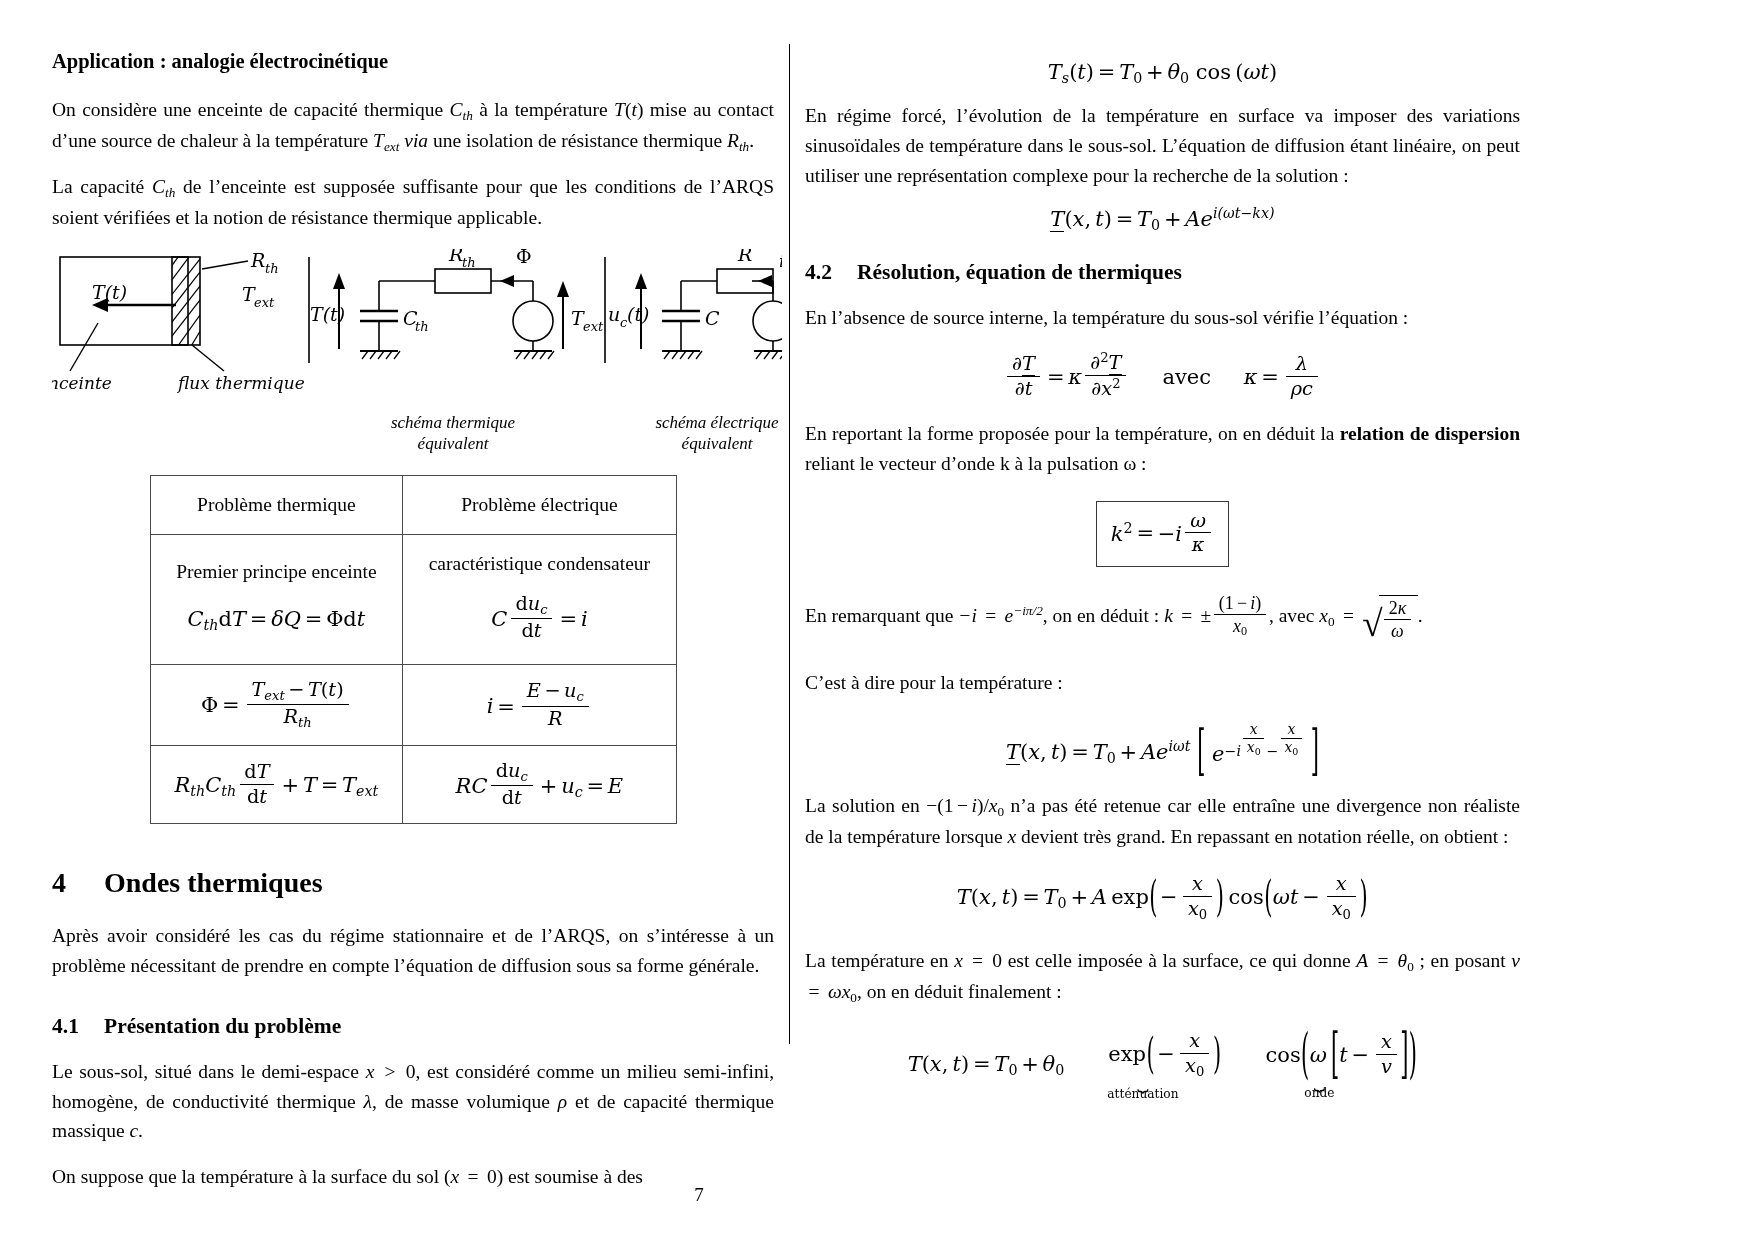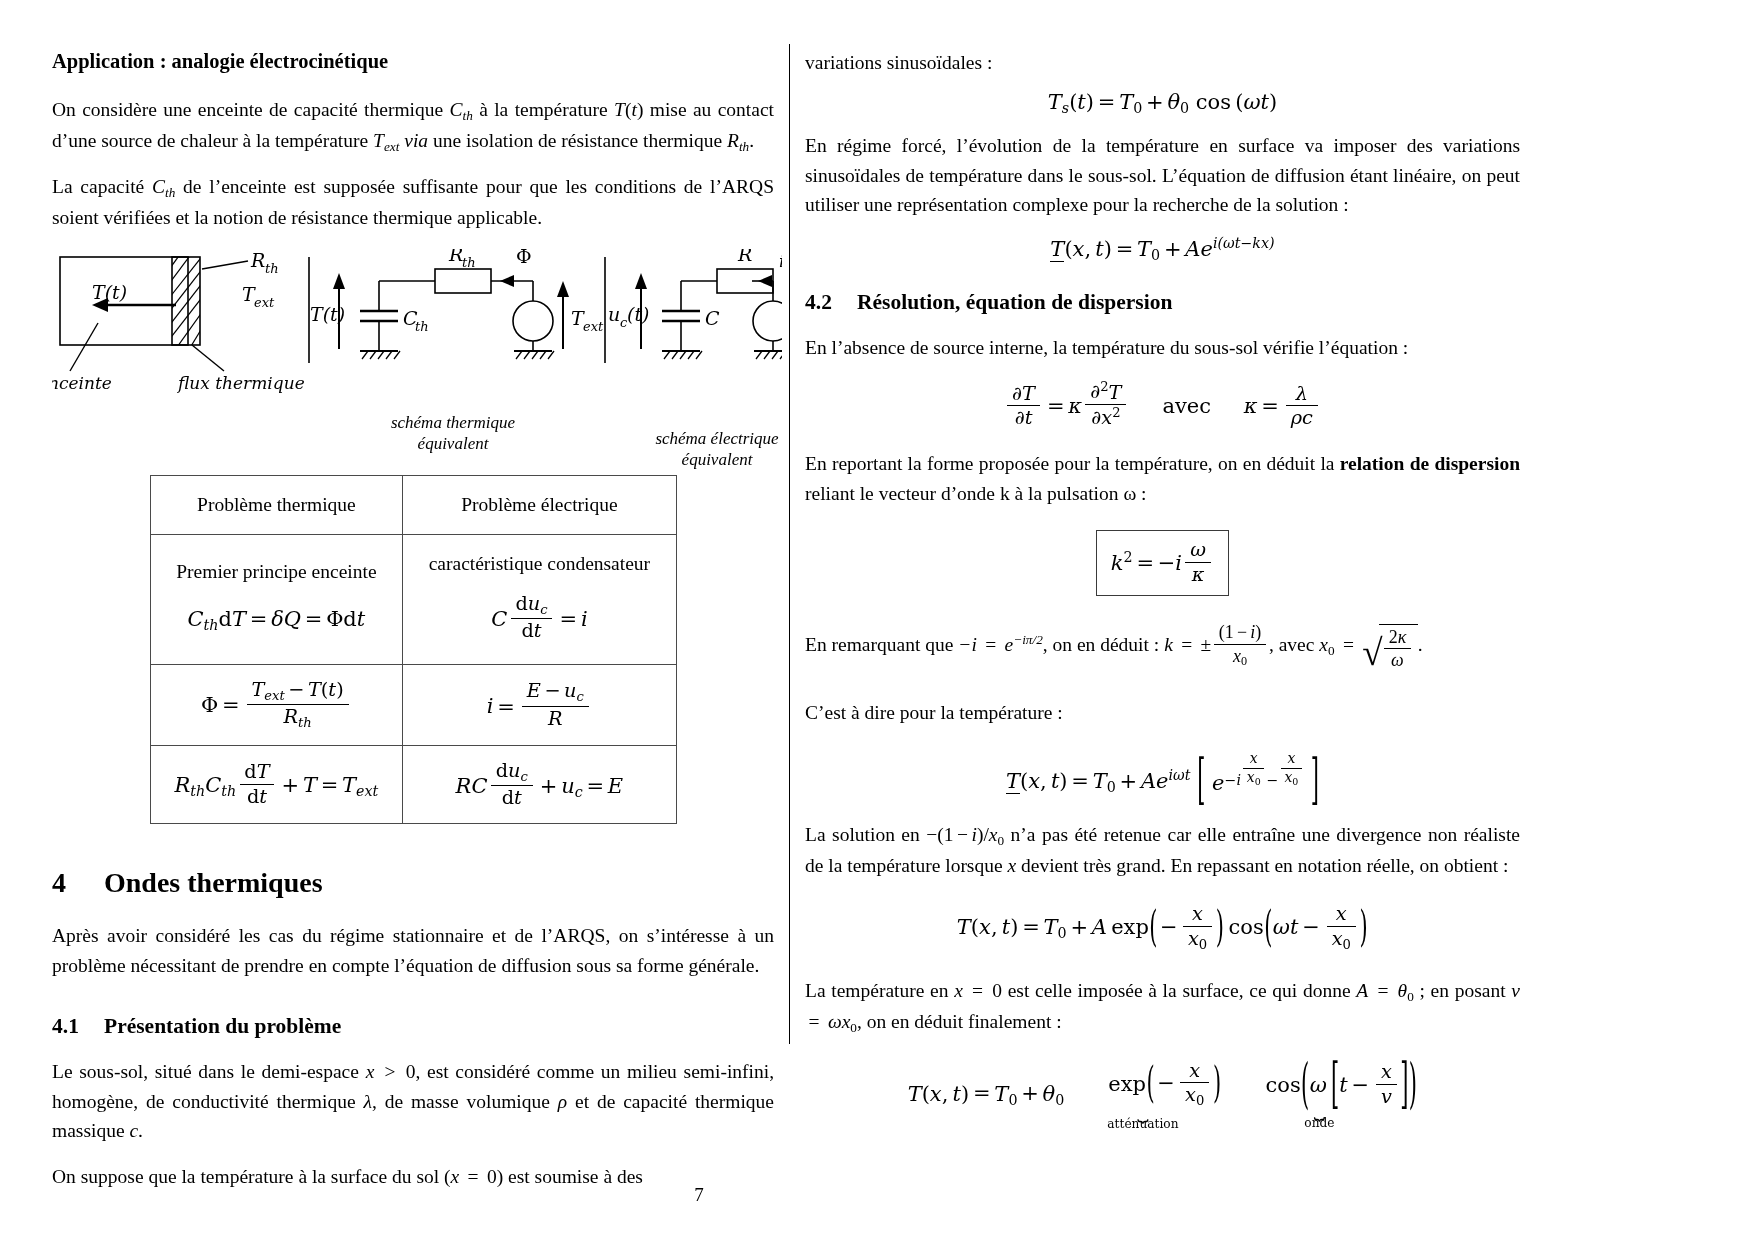--- a/index.html
+++ b/index.html
@@ -348,21 +348,21 @@
           <text x="746" y="76" font-family="DejaVu Serif, serif" font-style="italic" font-size="19">E</text>
         </g>
       </svg>
     </div>
 
     <div style="position:relative;height:52px;">
       <div class="cap" style="position:absolute;left:306px;top:0;width:190px;">
         <span>schéma thermique</span><br>
         <span>équivalent</span>
       </div>
-      <div class="cap" style="position:absolute;left:565px;top:16px;width:200px;">
+      <div class="cap" style="position:absolute;left:565px;top:0;width:200px;">
         <span>schéma électrique</span><br>
         <span>équivalent</span>
       </div>
     </div>
 
     <table class="cmp-table">
       <tbody>
         <tr>
           <td class="hdr">Problème thermique</td>
           <td class="hdr">Problème électrique</td>
@@ -428,40 +428,37 @@
     </p>
 
     <p class="para">
       On suppose que la température à la surface du sol (<span class="mi">x</span> <span class="op">=</span> 0) est
       soumise à des
     </p>
   </div>
 
   <div class="col col-right">
 
-    <p class="para" style="margin-bottom:8px;">
-      <span>variations sinusoïdales :</span>
-    </p>
 
     <div class="eq math">
       <span class="mi">T</span><span class="sub">s</span>(<span class="mi">t</span>)<span class="op">=</span><span class="mi">T</span><span class="sub" style="font-style:normal;">0</span><span class="op">+</span><span class="mi">θ</span><span class="sub" style="font-style:normal;">0</span>&nbsp;<span style="font-style:normal;">cos</span> (<span class="mi">ωt</span>)
     </div>
 
     <p class="para">
       En régime forcé, l’évolution de la température en surface va imposer des variations sinusoïdales de température
       dans le sous-sol. L’équation de diffusion étant linéaire, on peut utiliser une représentation complexe pour la
       recherche de la solution :
     </p>
 
     <div class="eq math">
       <span class="mi" style="border-bottom:1.2px solid #000;">T</span>(<span class="mi">x</span>, <span class="mi">t</span>)<span class="op">=</span><span class="mi">T</span><span class="sub" style="font-style:normal;">0</span><span class="op">+</span><span class="mi">Ae</span><span class="sup it">i(ωt−kx)</span>
     </div>
 
     <h3 class="subsection" style="margin-top:28px;">
-      <span class="num">4.2</span><span>Résolution, équation de dispersion</span>
+      <span class="num">4.2</span><span>Résolution, équation de thermiques</span>
     </h3>
 
     <p class="para">
       <span>En l’absence de source interne, la température du sous-sol vérifie l’équation :</span>
     </p>
 
     <div class="eq math" style="margin:18px 0 20px 0;">
       <span class="frac"><span class="num-">∂<span class="mi" style="border-bottom:1.1px solid #000;">T</span></span><span class="den-">∂<span class="mi">t</span></span></span><span class="op">=</span><span class="mi">κ</span><span class="frac"><span class="num-">∂<span class="sup" style="font-style:normal;">2</span><span class="mi" style="border-bottom:1.1px solid #000;">T</span></span><span class="den-">∂<span class="mi">x</span><span class="sup" style="font-style:normal;">2</span></span></span>
       <span style="display:inline-block;width:26px;"></span><span style="font-style:normal;">avec</span><span style="display:inline-block;width:26px;"></span>
       <span class="mi">κ</span><span class="op">=</span><span class="frac"><span class="num-"><span class="mi">λ</span></span><span class="den-"><span class="mi">ρc</span></span></span>

